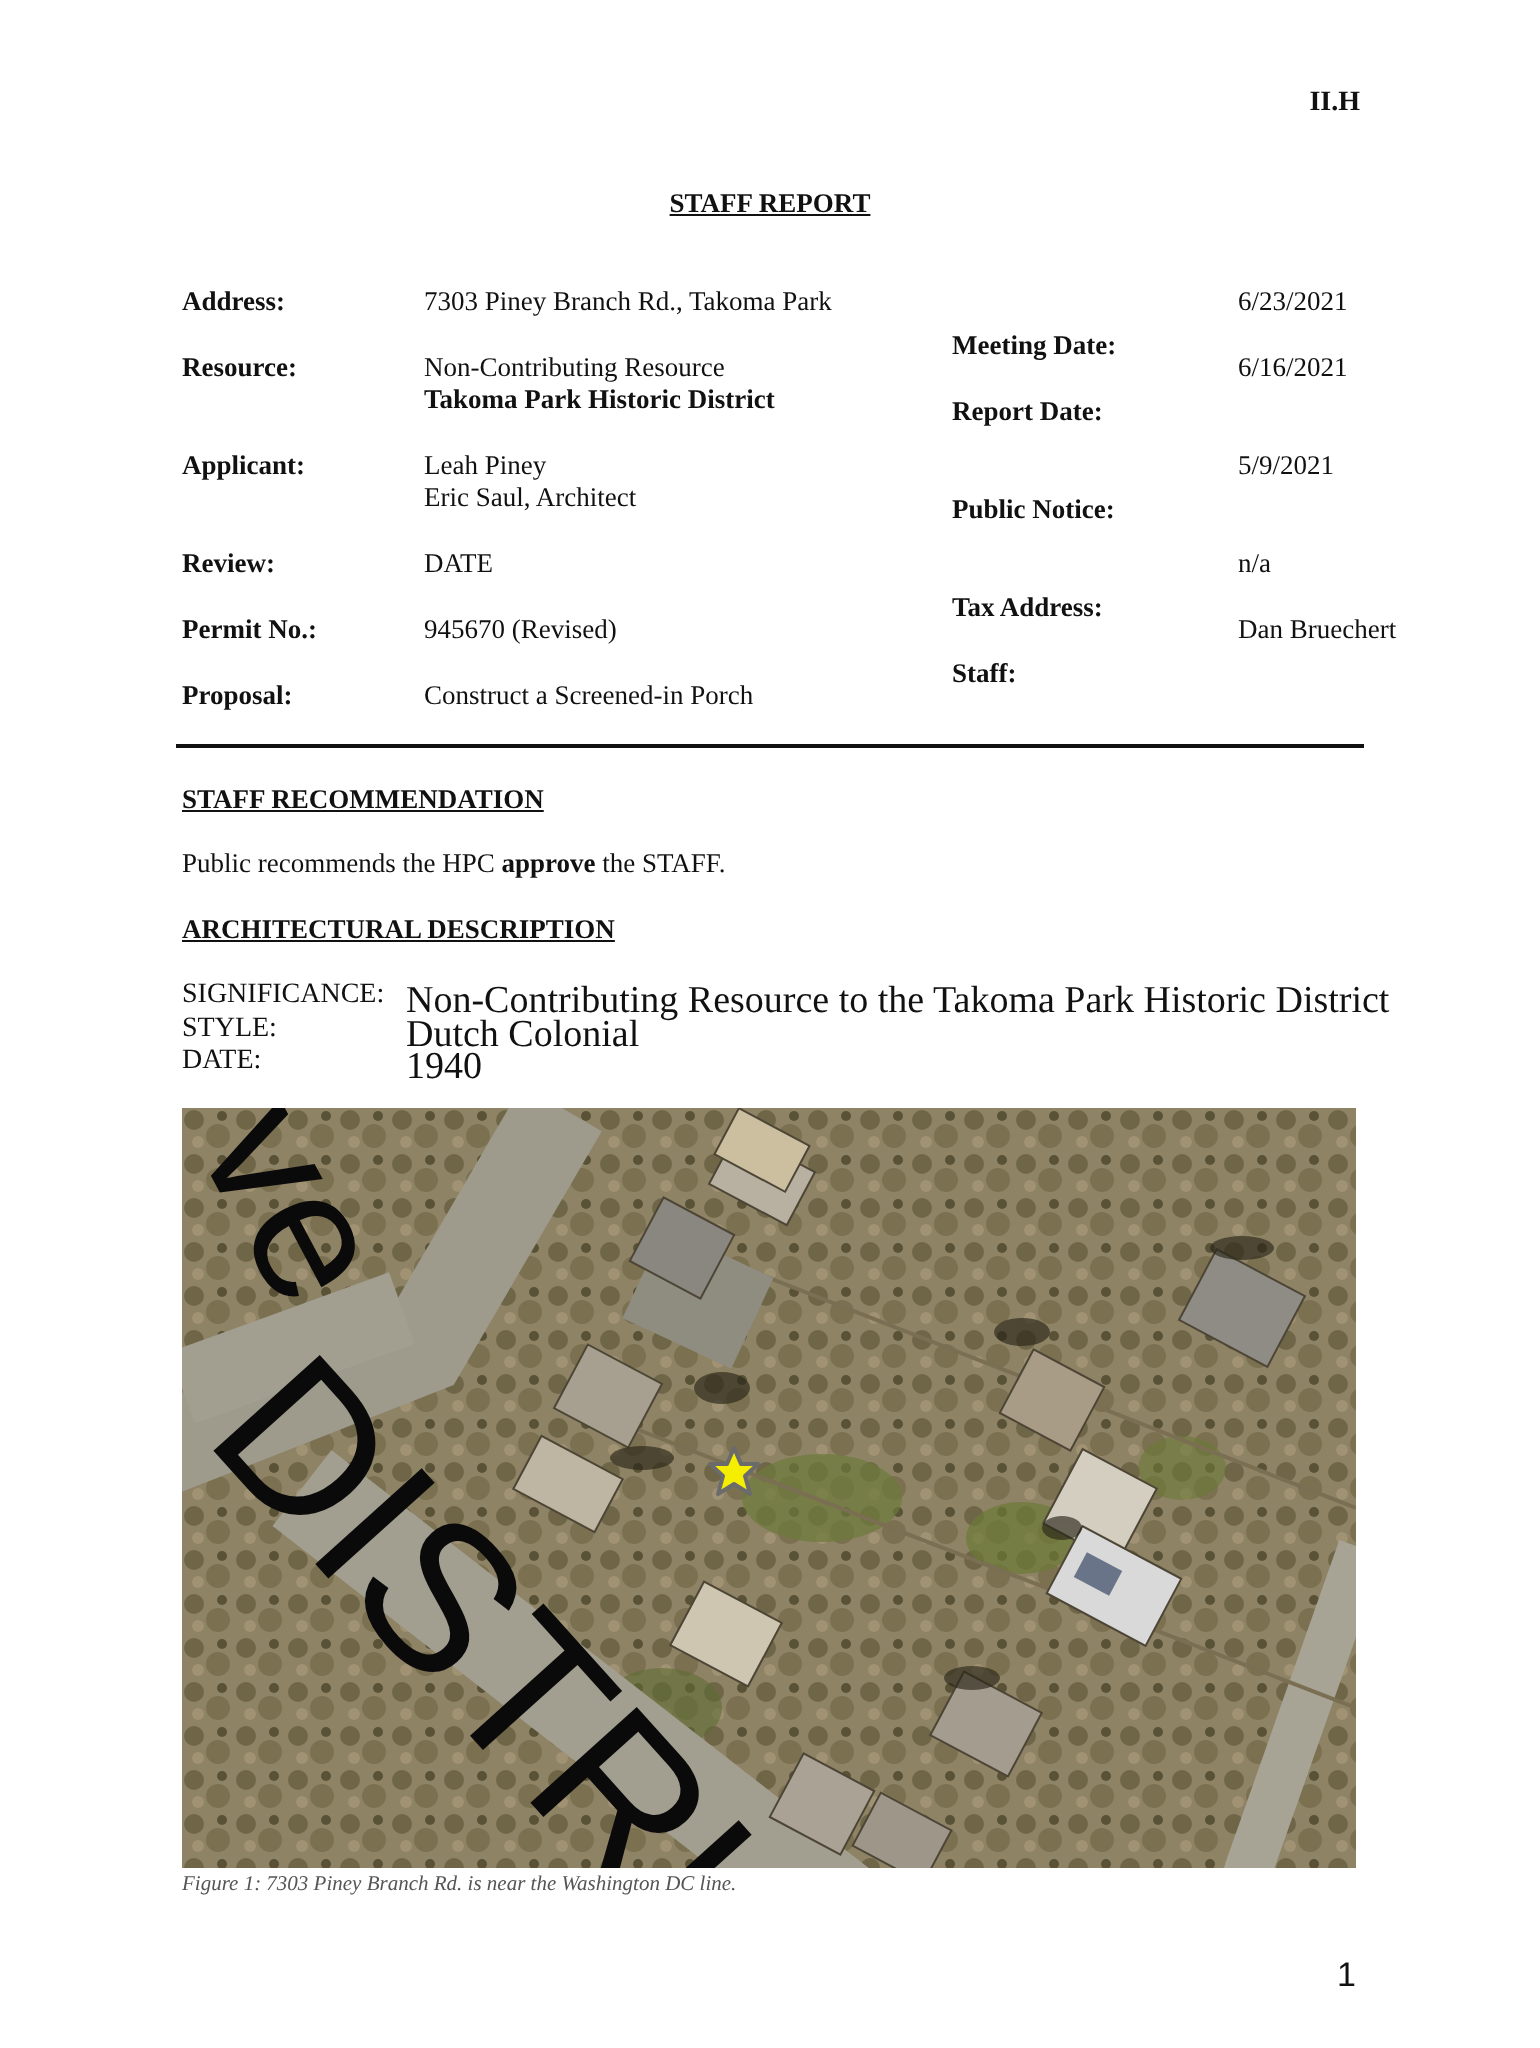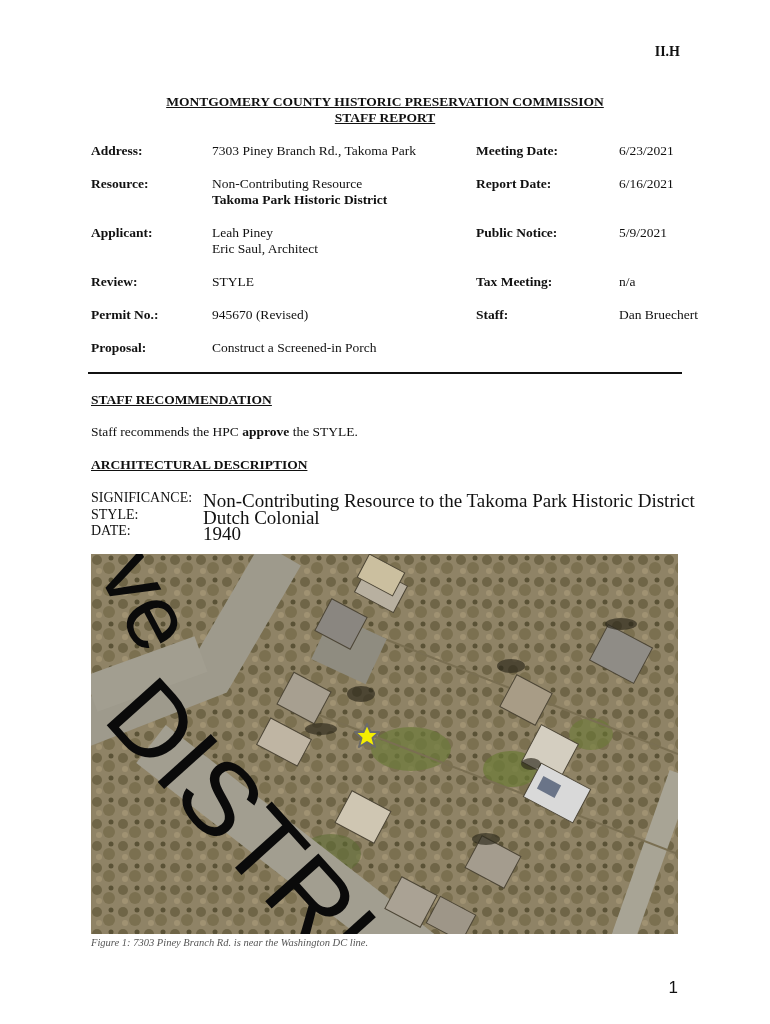--- a/index.html
+++ b/index.html
@@ -6,81 +6,80 @@
     body { width: 770px; height: 1024px; position: relative; overflow: hidden;
            font-family: "Liberation Serif", "DejaVu Serif", serif; color: #111; }
     .abs { position: absolute; }
     .section-id { right: 90px; top: 44px; font-weight: bold; font-size: 14px; }
     .title { left: 0; width: 770px; top: 94px; text-align: center; font-weight: bold;
              font-size: 13.5px; line-height: 16px; text-decoration: underline; }
     .row { position: absolute; font-size: 13.5px; line-height: 16px; }
     .lbl { font-weight: bold; }
     .col1 { left: 91px; }
     .col2 { left: 192px; margin-left: 20px; }
-    .col3 { left: 476px; }
+    .col3 { left: 476px; margin-top: 22px; }
     .col4 { left: 588px; margin-left: 31px; }
     .bold { font-weight: bold; }
     .hr { left: 88px; top: 372px; width: 594px; height: 2px; background: #111; }
     .heading { left: 91px; font-weight: bold; font-size: 13.5px; text-decoration: underline; }
     .para { left: 91px; font-size: 13.5px; }
     .desc-lbl { left: 91px; font-size: 14px; }
     .desc-val { left: 203px; font-size: 19px; }
     .aerial { left: 91px; top: 554px; width: 587px; height: 380px; overflow: hidden; background: #8d8164; }
     .caption { left: 91px; top: 937px; font-size: 10.5px; font-style: italic; color: #555; }
     .page-num { right: 92px; top: 978px; font-family: "Liberation Sans", sans-serif; font-size: 17px; }
   </style>
 </head>
 <body>
 
 <div class="abs section-id">II.H</div>
 
 <div class="abs title">
-  <div>MONTGOMERY COUNTY HISTORIC PRESERVATION COMMISSION</div>
   <div>STAFF REPORT</div>
 </div>
 
 <div class="row col1 lbl" style="top:143px">Address:</div>
 <div class="row col2" style="top:143px">7303 Piney Branch Rd., Takoma Park</div>
 
 <div class="row col1 lbl" style="top:176px">Resource:</div>
 <div class="row col2" style="top:176px">Non-Contributing Resource</div>
 <div class="row col2 bold" style="top:192px">Takoma Park Historic District</div>
 
 <div class="row col1 lbl" style="top:225px">Applicant:</div>
 <div class="row col2" style="top:225px">Leah Piney</div>
 <div class="row col2" style="top:241px">Eric Saul, Architect</div>
 
 <div class="row col1 lbl" style="top:274px">Review:</div>
-<div class="row col2" style="top:274px">STYLE</div>
+<div class="row col2" style="top:274px">DATE</div>
 
 <div class="row col1 lbl" style="top:307px">Permit No.:</div>
 <div class="row col2" style="top:307px">945670 (Revised)</div>
 
 <div class="row col1 lbl" style="top:340px">Proposal:</div>
 <div class="row col2" style="top:340px">Construct a Screened-in Porch</div>
 
 <div class="row col3 lbl" style="top:143px">Meeting Date:</div>
 <div class="row col4" style="top:143px">6/23/2021</div>
 
 <div class="row col3 lbl" style="top:176px">Report Date:</div>
 <div class="row col4" style="top:176px">6/16/2021</div>
 
 <div class="row col3 lbl" style="top:225px">Public Notice:</div>
 <div class="row col4" style="top:225px">5/9/2021</div>
 
-<div class="row col3 lbl" style="top:274px">Tax Meeting:</div>
+<div class="row col3 lbl" style="top:274px">Tax Address:</div>
 <div class="row col4" style="top:274px">n/a</div>
 
 <div class="row col3 lbl" style="top:307px">Staff:</div>
 <div class="row col4" style="top:307px">Dan Bruechert</div>
 
 <div class="abs hr"></div>
 
 <div class="abs heading" style="top:392px">STAFF RECOMMENDATION</div>
-<div class="abs para" style="top:424px"><span>Staff recommends the HPC </span><b>approve</b><span> the STYLE.</span></div>
+<div class="abs para" style="top:424px"><span>Public recommends the HPC </span><b>approve</b><span> the STAFF.</span></div>
 
 <div class="abs heading" style="top:457px">ARCHITECTURAL DESCRIPTION</div>
 
 <div class="abs desc-lbl" style="top:490px">SIGNIFICANCE:</div>
 <div class="abs desc-val" style="top:490px">Non-Contributing Resource to the Takoma Park Historic District</div>
 <div class="abs desc-lbl" style="top:507px">STYLE:</div>
 <div class="abs desc-val" style="top:507px">Dutch Colonial</div>
 <div class="abs desc-lbl" style="top:523px">DATE:</div>
 <div class="abs desc-val" style="top:523px">1940</div>
 

